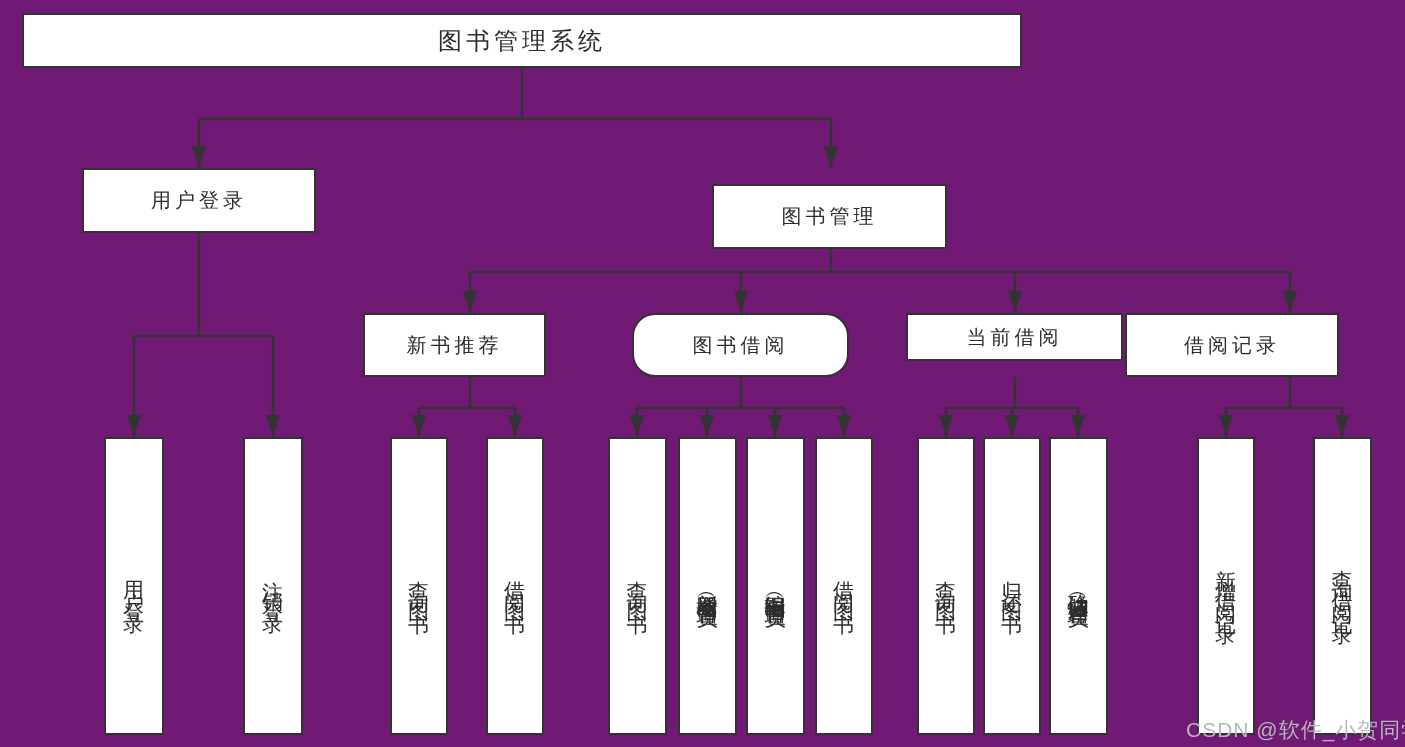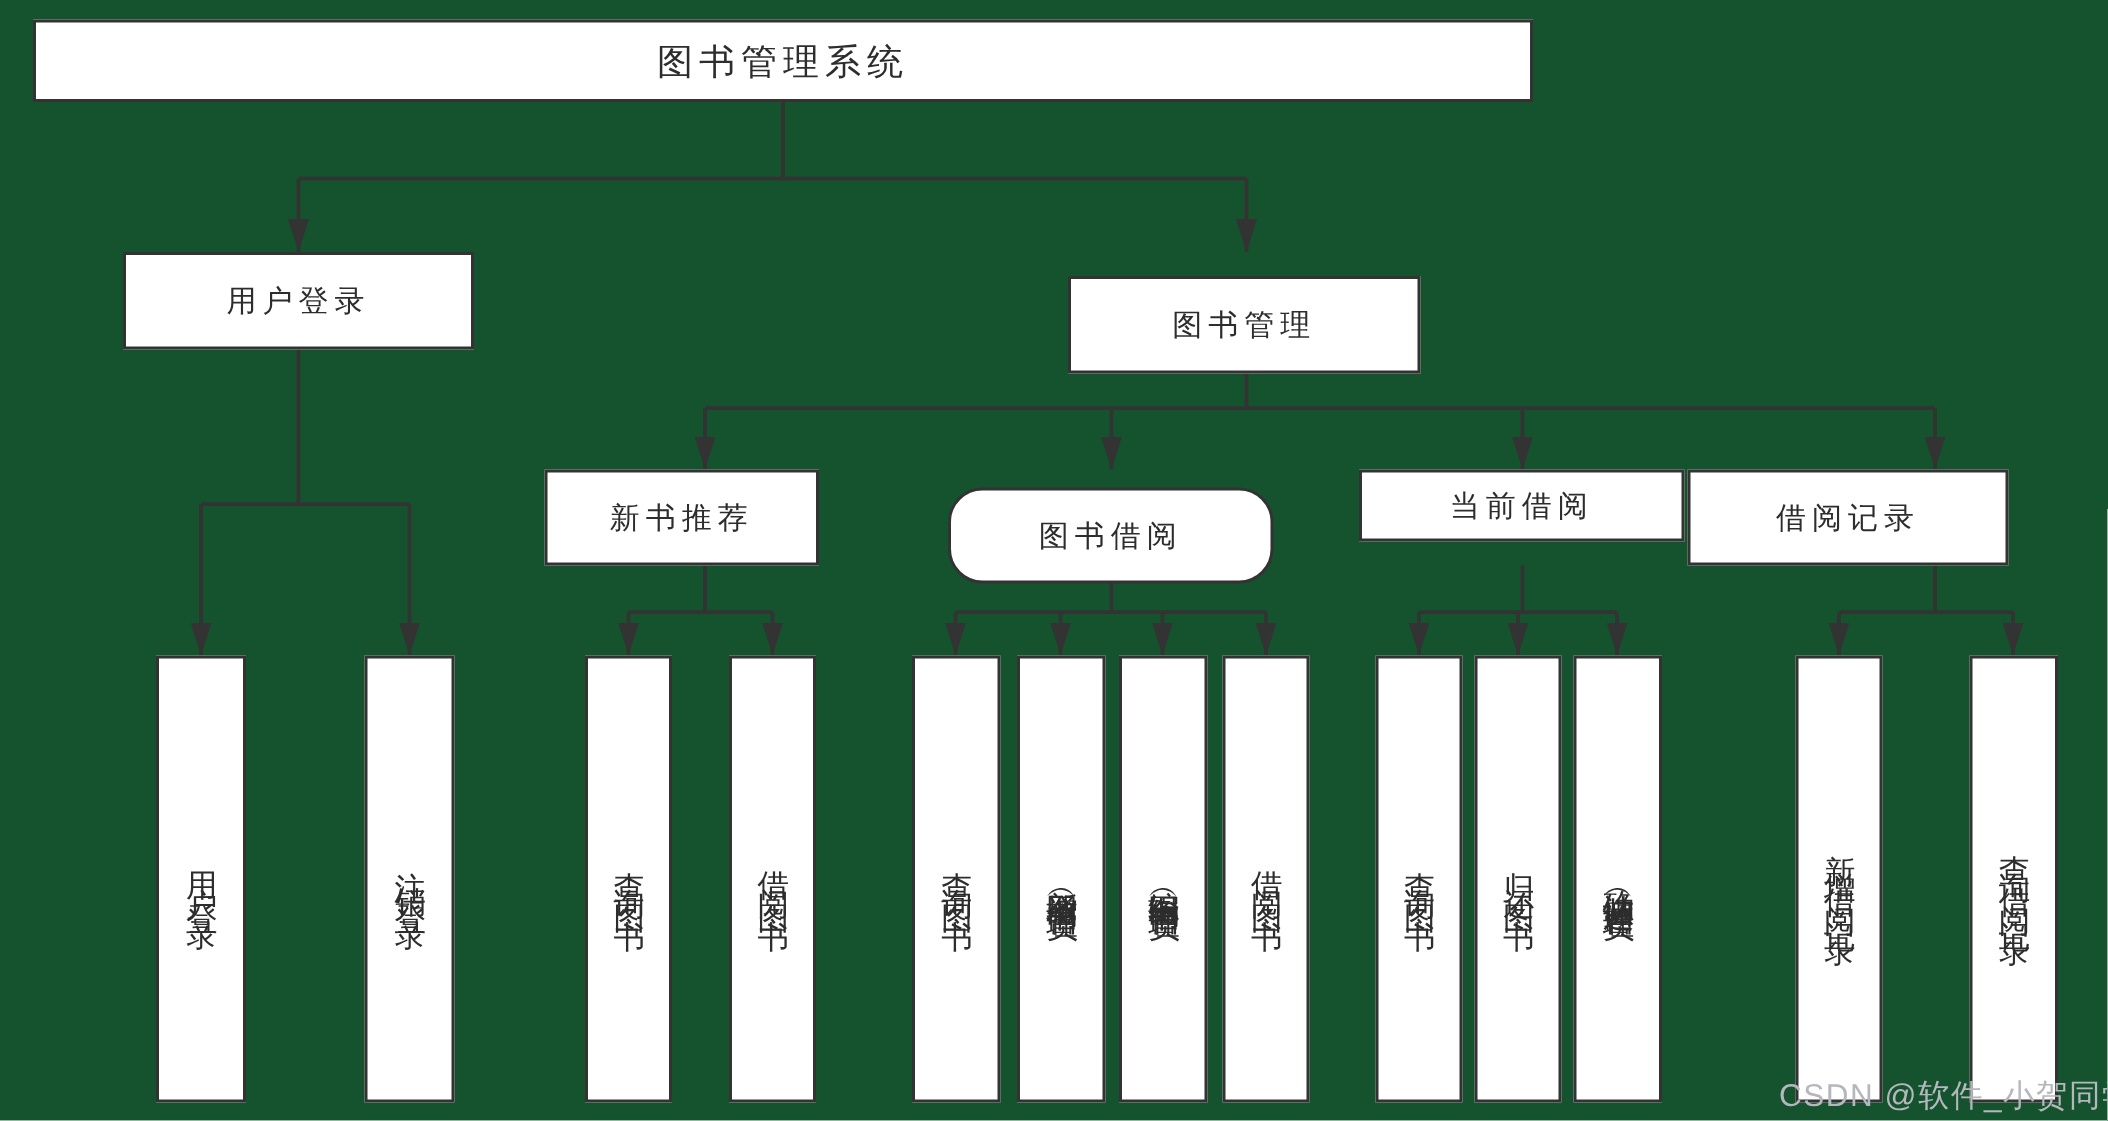--- a/index.html
+++ b/index.html
@@ -5,21 +5,21 @@
   html, body {
     margin: 0;
     padding: 0;
     background: #ffffff;
     font-family: "Liberation Sans", "DejaVu Sans", sans-serif;
   }
   .canvas {
     position: relative;
     width: 1405px;
     height: 747px;
-    background: #14532d;
+    background: #701a75;
     overflow: hidden;
   }
   .connectors {
     position: absolute;
     left: 0;
     top: 0;
     width: 1405px;
     height: 747px;
   }
   .connectors line {
@@ -130,21 +130,21 @@
     <line x1="1226" y1="408" x2="1226" y2="437" marker-end="url(#arrow)"></line>
     <line x1="1342" y1="408" x2="1342" y2="437" marker-end="url(#arrow)"></line>
   </svg>
 
   <div class="hbox root" style="left:22px; top:13px; width:1000px; height:55px;">图书管理系统</div>
 
   <div class="hbox" style="left:82px; top:168px; width:234px; height:65px;">用户登录</div>
   <div class="hbox" style="left:712px; top:184px; width:235px; height:65px;">图书管理</div>
 
   <div class="hbox" style="left:363px; top:313px; width:183px; height:64px;">新书推荐</div>
-  <div class="hbox" style="left:632px; top:325px; width:217px; height:64px;border-radius:23px;">图书借阅</div>
+  <div class="hbox" style="left:632px; top:313px; width:217px; height:64px;border-radius:23px;">图书借阅</div>
   <div class="hbox" style="left:906px; top:313px; width:217px; height:48px;">当前借阅</div>
   <div class="hbox" style="left:1125px; top:313px; width:214px; height:64px;">借阅记录</div>
 
   <div class="vbox" style="left:104px; top:437px; width:60px; height:298px;">
     <span>用户登录</span>
   </div>
   <div class="vbox" style="left:243px; top:437px; width:60px; height:298px;">
     <span>注销登录</span>
   </div>
 

